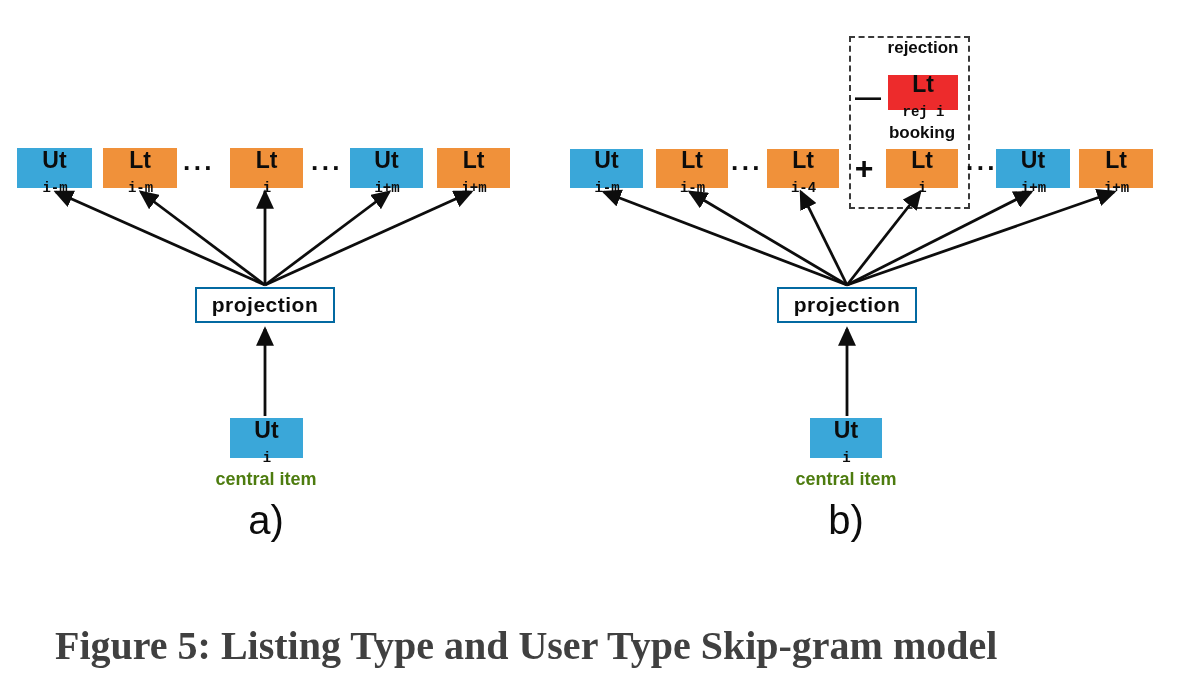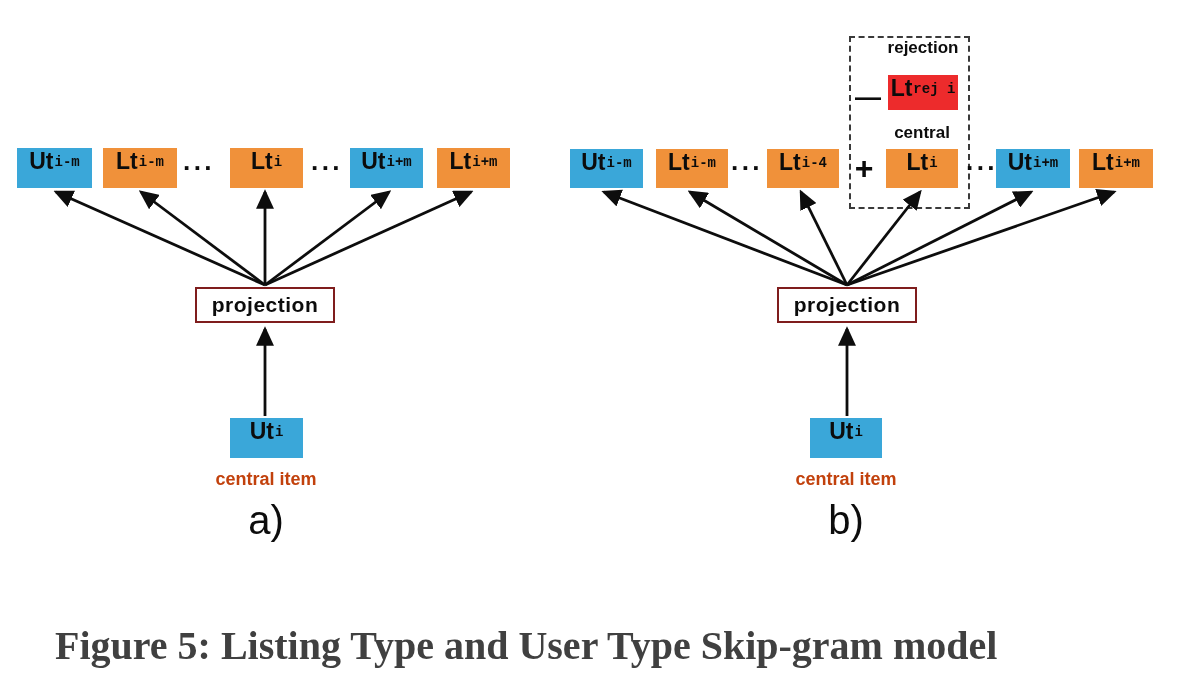--- a/index.html
+++ b/index.html
@@ -1,38 +1,38 @@
 <!DOCTYPE html>
 <html style="--c-blue: #3aa7d9; --c-orange: #f0913a; --c-red: #ed2b2c; --c-ink: #111111;"><head>
 <meta charset="utf-8">
 <style>
   html,body{margin:0;padding:0;background:#ffffff;}
   #canvas{
     position:relative;width:1178px;height:684px;background:#ffffff;overflow:hidden;
     font-family:"Liberation Sans", sans-serif;color:var(--c-ink,#111);
   }
   .nbox{
-    position:absolute;height:40px;display:flex;justify-content:center;
-    font-weight:700;font-size:23px;color:#0c0c0c;box-sizing:border-box;
+    position:absolute;height:40px;display:flex;align-items:center;justify-content:center;
+    font-weight:700;font-size:23px;color:#0c0c0c;box-sizing:border-box;flex-direction:column;
   }
   .nbox .sub{font-size:14px;position:relative;top:6px;margin-left:1px;font-weight:700;font-family:Liberation Mono, monospace;}
   .bg-blue{background:var(--c-blue);}
   .bg-orange{background:var(--c-orange);}
   .bg-red{background:var(--c-red);}
   .proj{
-    position:absolute;width:140px;height:36px;border:2px solid #7f1d1d;background:#fff;
+    position:absolute;width:140px;height:36px;border:2px solid #0369a1;background:#fff;
     display:flex;align-items:center;justify-content:center;font-weight:700;font-size:21px;
     letter-spacing:0.5px;box-sizing:border-box;color:#0c0c0c;
   }
   .dots{
     position:absolute;width:40px;text-align:center;font-weight:700;font-size:26px;
     letter-spacing:2px;color:#0c0c0c;line-height:1;
   }
   .smalllabel{
-    position:absolute;font-weight:700;font-size:18px;color:#c2410c;text-align:center;width:150px;
+    position:absolute;font-weight:700;font-size:18px;color:#4d7c0f;text-align:center;width:150px;
   }
   .grouplabel{
     position:absolute;font-weight:700;font-size:17px;color:#0c0c0c;text-align:center;width:110px;
   }
   .diag-letter{
     position:absolute;font-weight:400;font-size:40px;color:#0c0c0c;text-align:center;width:90px;
   }
   .sign{position:absolute;font-weight:700;color:#0c0c0c;text-align:center;line-height:1;}
   .dashedbox{
     position:absolute;left:849px;top:36px;width:121px;height:173px;
@@ -82,21 +82,21 @@
   <div class="smalllabel" style="left:191px;top:469px">central item</div>
   <div class="diag-letter" style="left:221px;top:498px">a)</div>
 
   <div class="dashedbox"></div>
   <div class="grouplabel" style="left:868px;top:38px">rejection</div>
   <div class="sign" style="left:853px;top:84px;width:30px;font-size:26px">—</div>
   <div class="nbox bg-red" style="left:888px;top:75px;width:70px;height:35px">
       <span>Lt</span>
       <span class="sub">rej i</span>
     </div>
-  <div class="grouplabel" style="left:867px;top:123px">central</div>
+  <div class="grouplabel" style="left:867px;top:123px">booking</div>
   <div class="sign" style="left:849px;top:152px;width:30px;font-size:32px">+</div>
 
   <div class="nbox bg-blue" style="left:570px;top:149px;width:73px;height:39px">
       <span>Ut</span>
       <span class="sub">i-m</span>
     </div>
   <div class="nbox bg-orange" style="left:656px;top:149px;width:72px;height:39px">
       <span>Lt</span>
       <span class="sub">i-m</span>
     </div>

